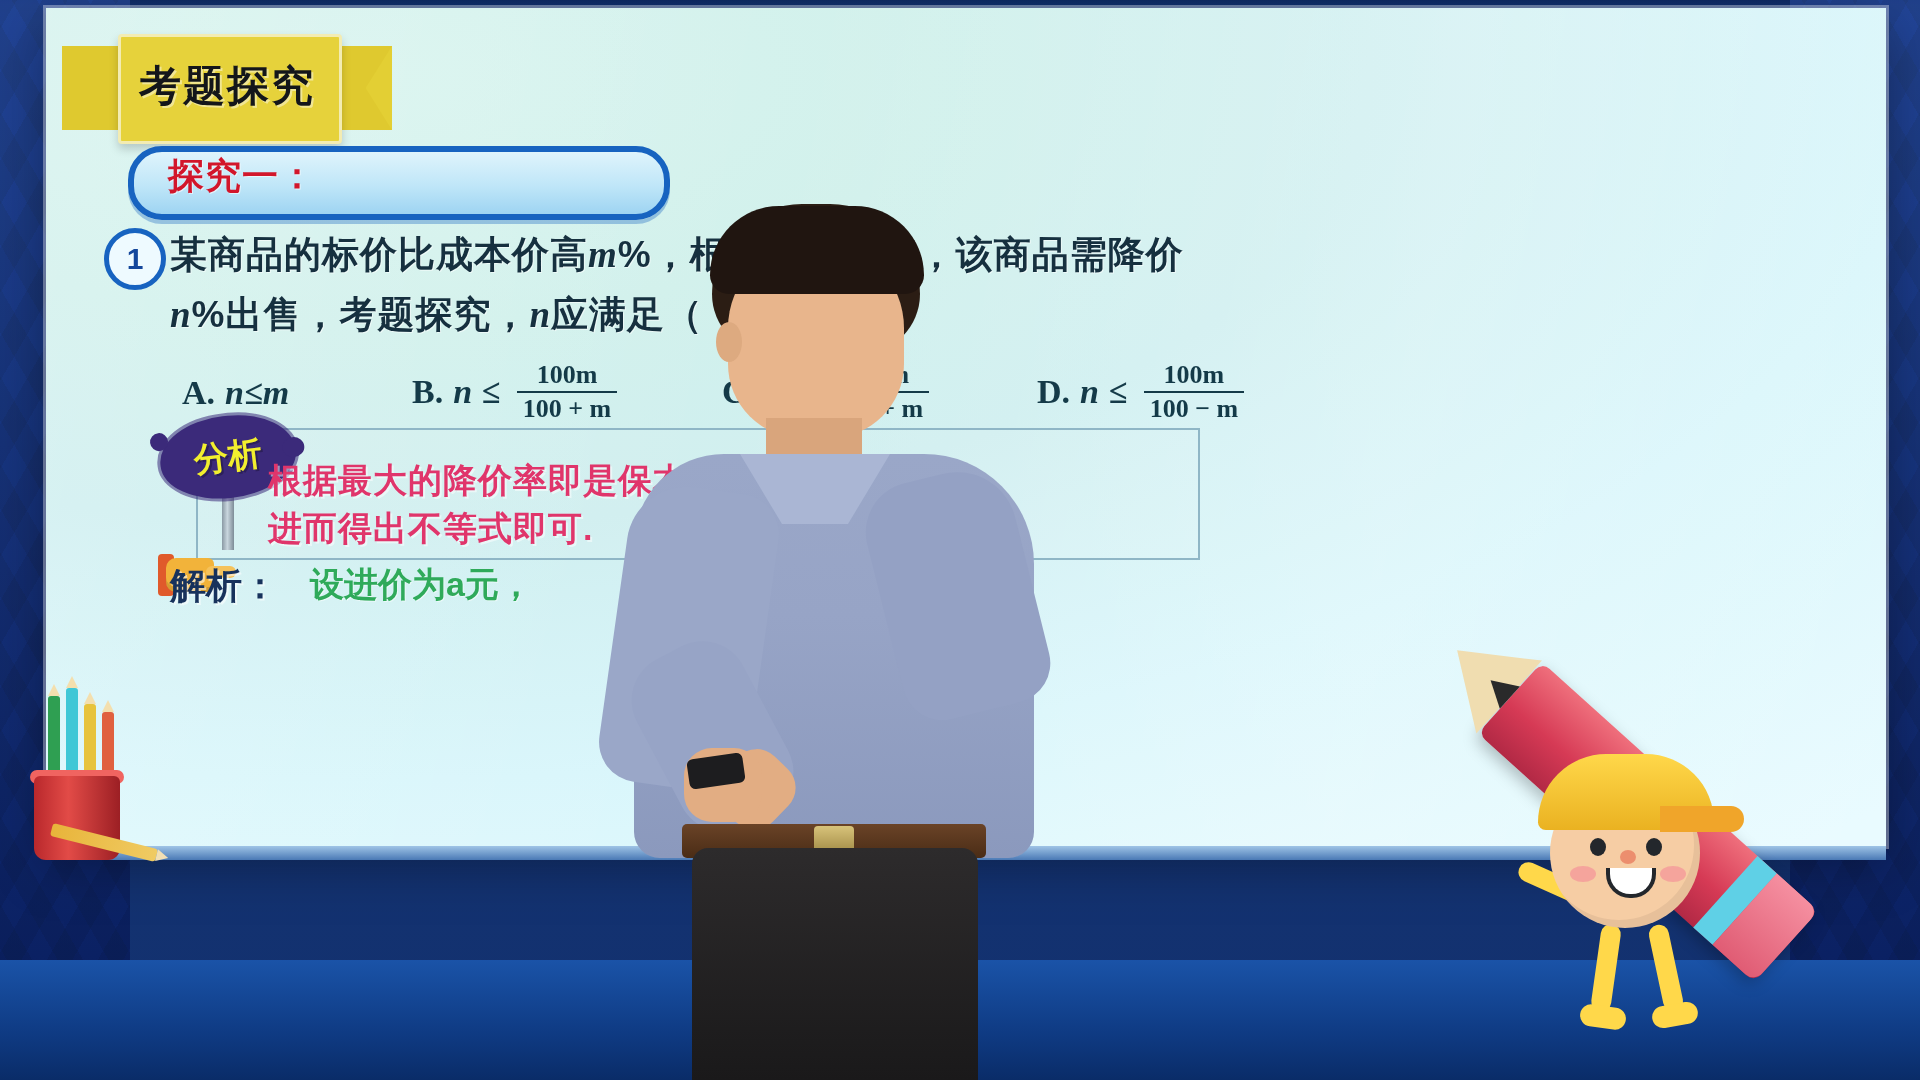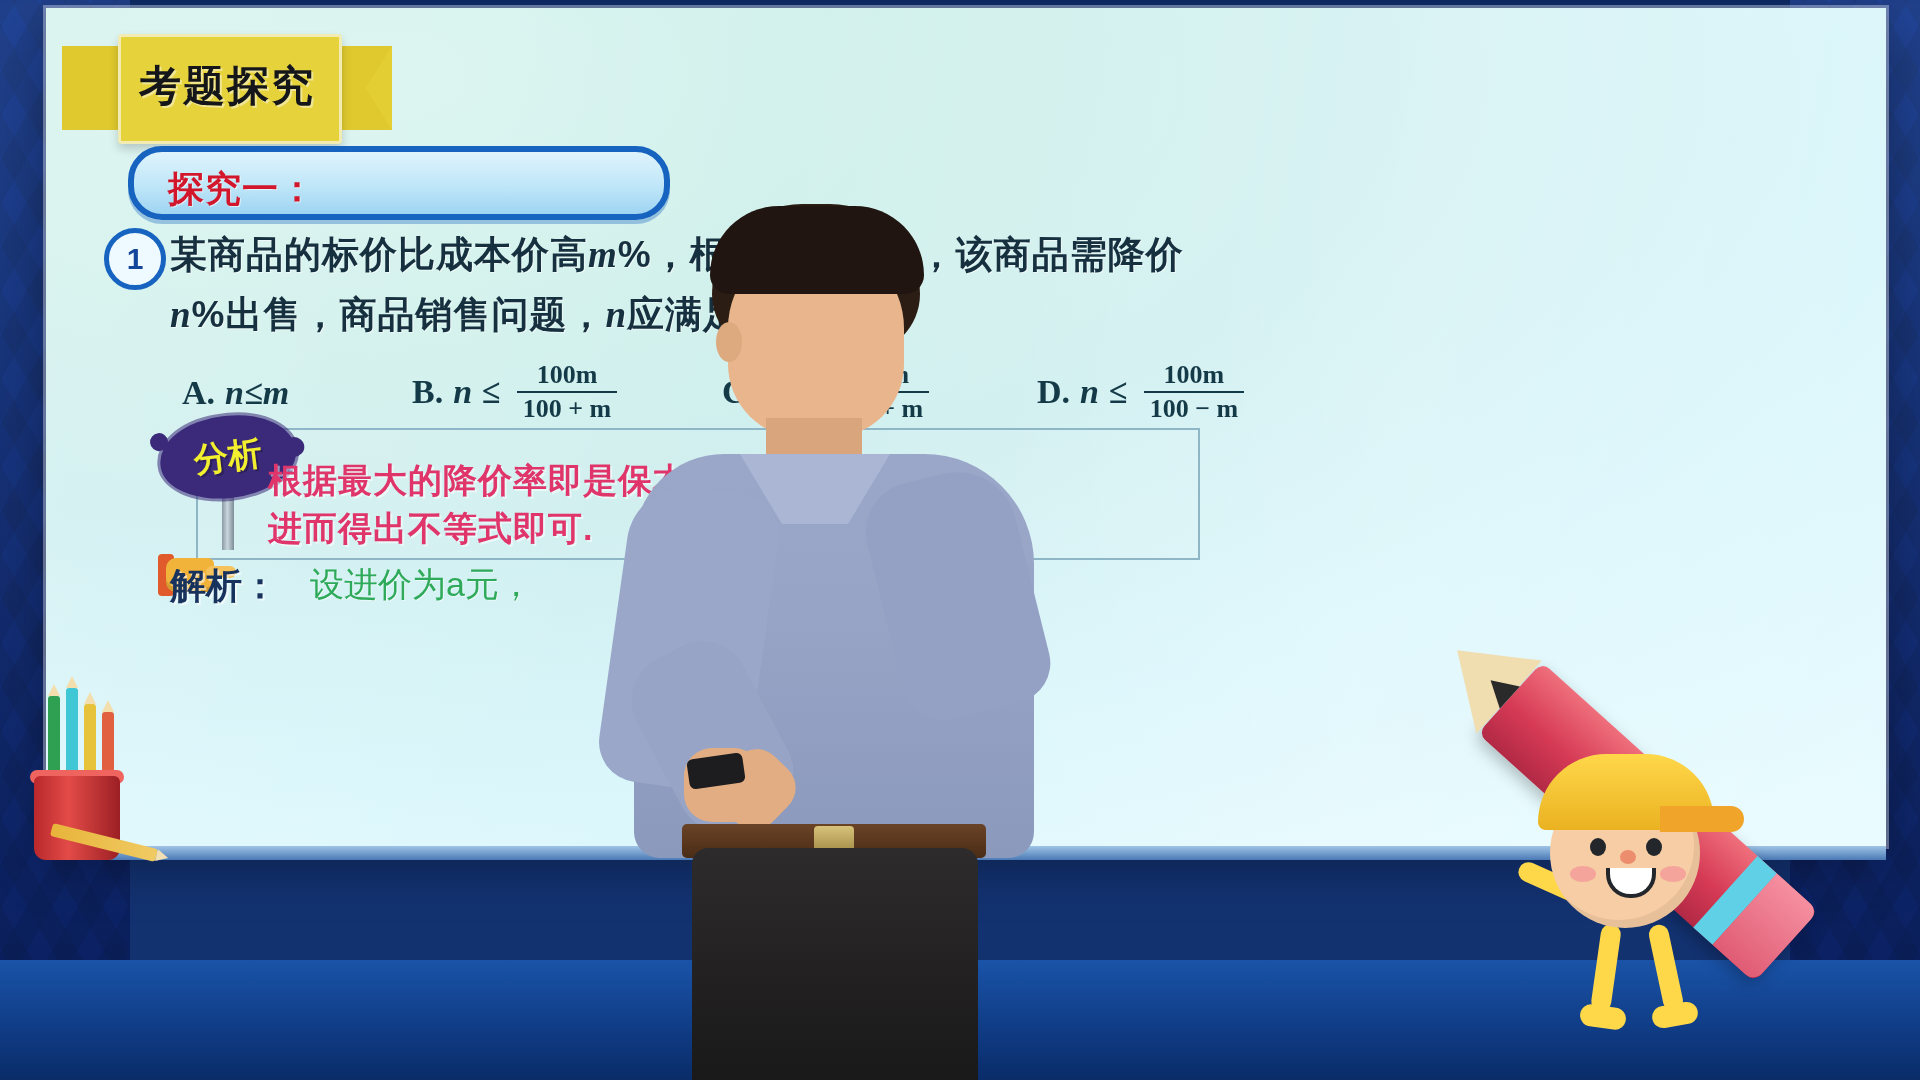--- a/index.html
+++ b/index.html
@@ -48,21 +48,21 @@
     box-shadow:0 5px 10px rgba(0,0,0,.18);}
   .ribbon .plate-txt{position:absolute;left:56px;top:0;width:218px;height:104px;
     display:flex;align-items:center;justify-content:center;
     font-size:42px;font-weight:700;color:#14161a;letter-spacing:2px;
     text-shadow:2px 2px 0 rgba(255,255,255,.45);}
 
   
   .pill{position:absolute;left:128px;top:146px;width:530px;height:62px;
     border:6px solid #1763c0;border-radius:34px;
     background:linear-gradient(180deg,#dff4fc 0%,#bfe6f8 55%,#9ed4f2 100%);
-    display:flex;align-items:flex-end;box-shadow:0 4px 0 rgba(23,99,192,.35);}
+    display:flex;align-items:flex-start;box-shadow:0 4px 0 rgba(23,99,192,.35);}
   .pill span{font-size:36px;font-weight:700;letter-spacing:1px;}
   .pill .s1{color:#d2162b;padding-left:34px;text-shadow:1px 1px 0 rgba(255,255,255,.6);}
   .pill .s2{color:#1b4fa8;text-shadow:1px 1px 0 rgba(255,255,255,.6);}
 
   
   .qnum{position:absolute;left:104px;top:228px;width:52px;height:52px;border-radius:50%;
     border:5px solid #1763c0;background:#eefaff;color:#14479c;
     font-size:30px;font-weight:700;display:flex;align-items:center;justify-content:center;}
   .qline{position:absolute;color:#16303f;font-size:37px;font-weight:700;letter-spacing:1px;
     white-space:nowrap;text-shadow:1px 1px 0 rgba(255,255,255,.55);}
@@ -108,21 +108,21 @@
   
   .hand{position:absolute;left:166px;top:548px;width:70px;height:46px;}
   .hand .palm{position:absolute;left:0;top:10px;width:48px;height:34px;
     background:#f2b33a;border-radius:10px 6px 6px 10px;box-shadow:inset 0 -5px 0 rgba(0,0,0,.12);}
   .hand .fin{position:absolute;left:40px;top:18px;width:30px;height:12px;
     background:#f5c25b;border-radius:6px;}
   .hand .cuff{position:absolute;left:-8px;top:6px;width:16px;height:42px;
     background:#e05a2b;border-radius:4px;}
   .sol-label{position:absolute;left:170px;top:562px;font-size:36px;font-weight:700;color:#17325c;
     text-shadow:2px 2px 0 rgba(255,255,255,.55);}
-  .sol-text{position:absolute;left:310px;top:562px;font-size:34px;font-weight:400;color:#2faa5a;
+  .sol-text{position:absolute;left:310px;top:562px;font-size:34px;font-weight:700;color:#2faa5a;
     white-space:nowrap;text-shadow:1px 1px 0 rgba(255,255,255,.5);}
 
   
   .logo{position:absolute;right:54px;top:34px;width:170px;height:180px;}
   .logo .oct{position:absolute;inset:0;
     background:linear-gradient(150deg,#f3f7f3,#dfeee6 45%,#fdfdf6);
     clip-path:polygon(30% 0,70% 0,100% 30%,100% 70%,70% 100%,30% 100%,0 70%,0 30%);
     box-shadow:0 4px 14px rgba(0,0,0,.3);}
   .logo .oct-ring{position:absolute;inset:7px;background:#9e1d1d;
     clip-path:polygon(30% 0,70% 0,100% 30%,100% 70%,70% 100%,30% 100%,0 70%,0 30%);}
@@ -244,21 +244,21 @@
     <div class="plate"></div>
     <div class="plate-txt">考题探究</div>
   </div>
 
   <div class="pill">
     <span class="s1">探究一：</span>
   </div>
 
   <div class="qnum">1</div>
   <div class="qline q1"><span>某商品的标价比成本价高</span><em class="v">m</em><span>%，根据市场行情，该商品需降价</span></div>
-  <div class="qline q2"><em class="v">n</em><span>%出售，商品销售问题，</span><em class="v">n</em><span>应满足（</span></div>
+  <div class="qline q2"><em class="v">n</em><span>%出售，考题探究，</span><em class="v">n</em><span>应满足（</span></div>
 
   <div class="opts">
     <div class="opt optA">
       <span class="lbl">A.</span>
       <em class="v">n≤m</em>
     </div>
     <div class="opt optB">
       <span class="lbl">B.</span>
       <em class="v">n</em>
       <span>≤</span>

